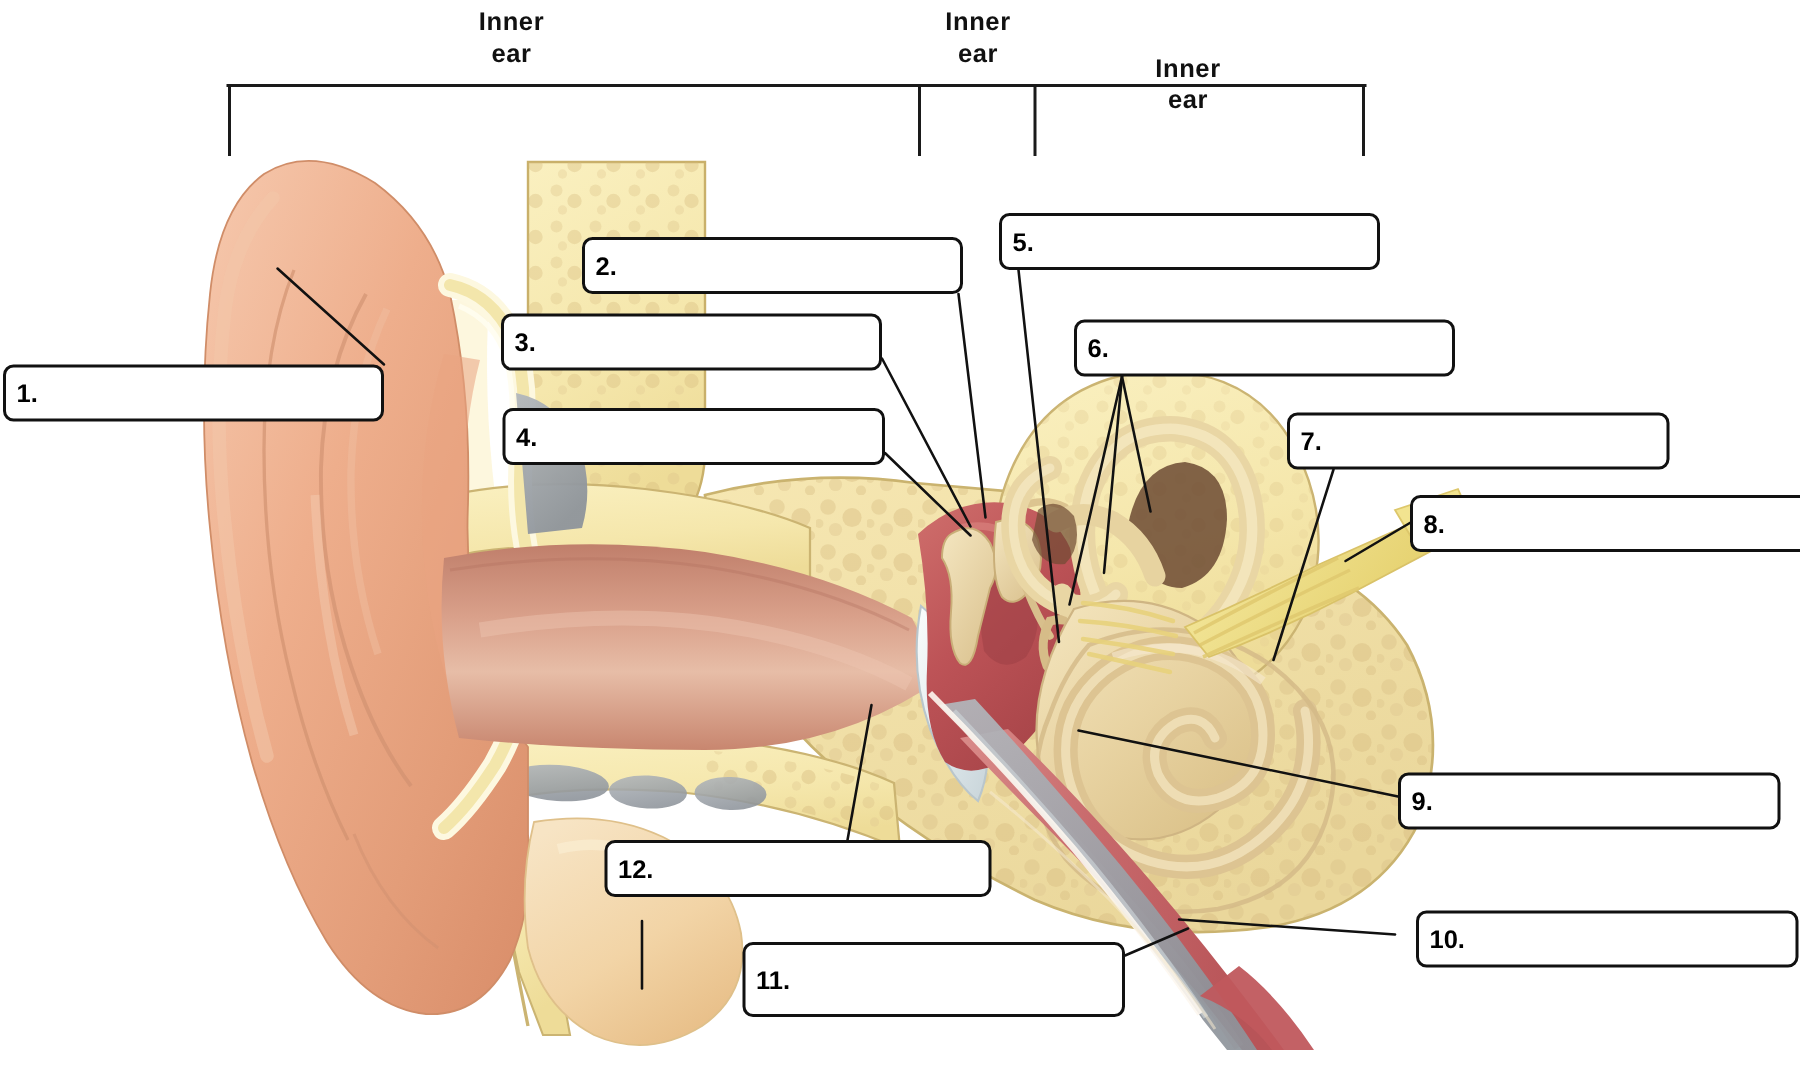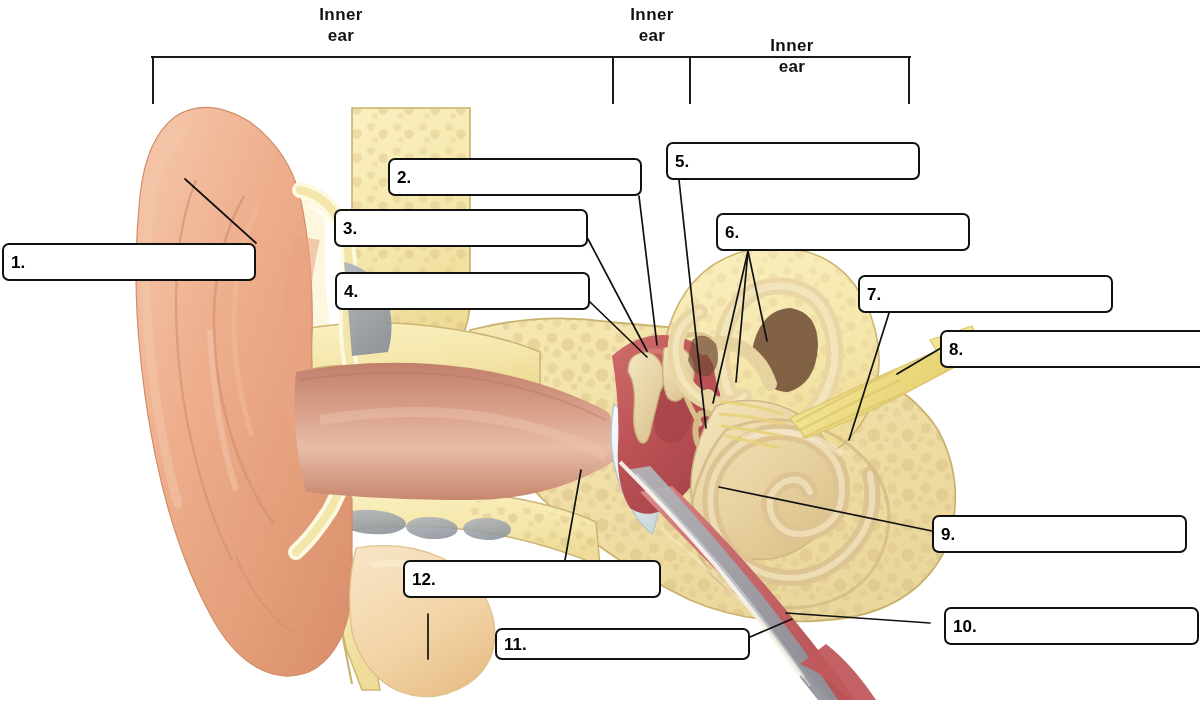--- a/index.html
+++ b/index.html
@@ -417,21 +417,21 @@
   <div class="ansbox" style="left:932px; top:515px; width:255px; height:38px;">
     <span class="num">9.</span>
     <span class="blank"></span>
   </div>
 
   <div class="ansbox" style="left:930px; top:607px; width:255px; height:38px;margin-left:14px;">
     <span class="num">10.</span>
     <span class="blank"></span>
   </div>
 
-  <div class="ansbox" style="left:495px; top:628px; width:255px; height:32px;">
+  <div class="ansbox" style="left:495px; top:628px; width:255px; height:50px;">
     <span class="num">11.</span>
     <span class="blank"></span>
   </div>
 
   <div class="ansbox" style="left:403px; top:560px; width:258px; height:38px;justify-content:center;">
     <span class="num">12.</span>
     <span class="blank"></span>
   </div>
 
 </div>

